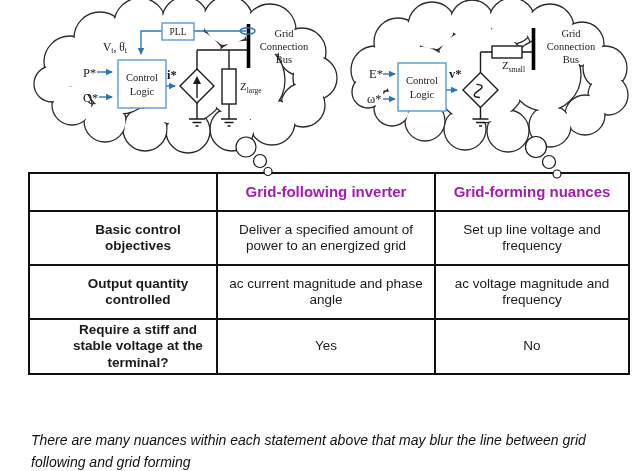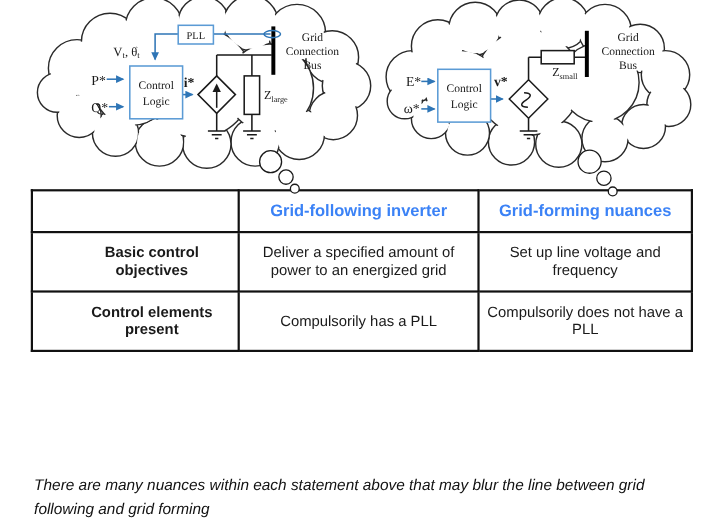--- a/index.html
+++ b/index.html
@@ -19,21 +19,21 @@
   .bus{stroke:#000000;stroke-width:3.6;}
   
   #cmp-table{
     position:absolute;left:28px;top:172px;width:600px;
     border-collapse:collapse;table-layout:fixed;background:#ffffff;
   }
   #cmp-table td,#cmp-table th{
     border:2px solid #111111;text-align:center;vertical-align:middle;
     padding:2px 6px;line-height:1.22;font-size:13.5px;
   }
-  #cmp-table tr.hdr td{height:32px;font-weight:bold;font-size:15px;color:#3b82f6;margin-top:26px;}
+  #cmp-table tr.hdr td{height:32px;font-weight:bold;font-size:15px;color:#a21caf;margin-top:26px;}
   #cmp-table th{font-weight:bold;color:#1a1a1a;padding-left:36px;}
   #cmp-table tr.datarow td,#cmp-table tr.datarow th{height:48px;}
   
   #footer-note{
     position:absolute;left:31px;top:429px;width:586px;
     font-style:italic;font-size:14px;line-height:1.6;color:#111111;font-weight:500;
   }
 </style>
 </head>
 <body>
@@ -51,23 +51,28 @@
         <td></td>
         <td>Grid-following inverter</td>
         <td>Grid-forming nuances</td>
       </tr>
       <tr class="datarow">
         <th>Basic control objectives</th>
         <td>Deliver a specified amount of power to an energized grid</td>
         <td>Set up line voltage and frequency</td>
       </tr>
       <tr class="datarow">
-        <th>Control elements present</th>
-        <td>Compulsorily has a PLL</td>
-        <td>Compulsorily does not have a PLL</td>
+        <th>Output quantity controlled</th>
+        <td>ac current magnitude and phase angle</td>
+        <td>ac voltage magnitude and frequency</td>
+      </tr>
+      <tr class="datarow">
+        <th>Require a stiff and stable voltage at the terminal?</th>
+        <td>Yes</td>
+        <td>No</td>
       </tr>
     </tbody>
   </table>
 
   <div id="footer-note">There are many nuances within each statement above that may blur the line between grid following and grid forming</div>
 
   <svg id="diagram" viewBox="0 0 640 471" xmlns="http://www.w3.org/2000/svg">
     <defs>
       <marker id="ab" markerUnits="userSpaceOnUse" markerWidth="9" markerHeight="8" refX="6.5" refY="3.5" orient="auto">
         <path d="M0,0 L7.5,3.5 L0,7 Z" fill="#2e75b6"></path>

